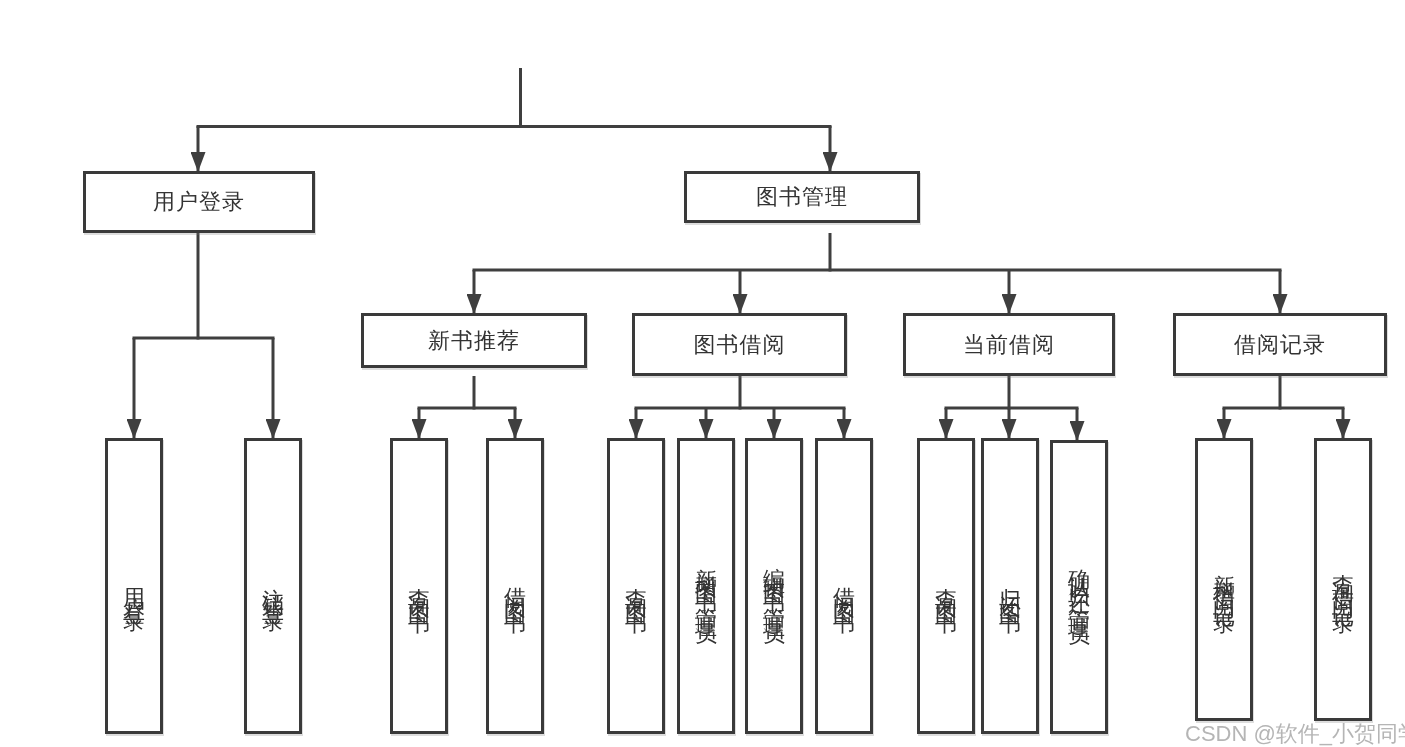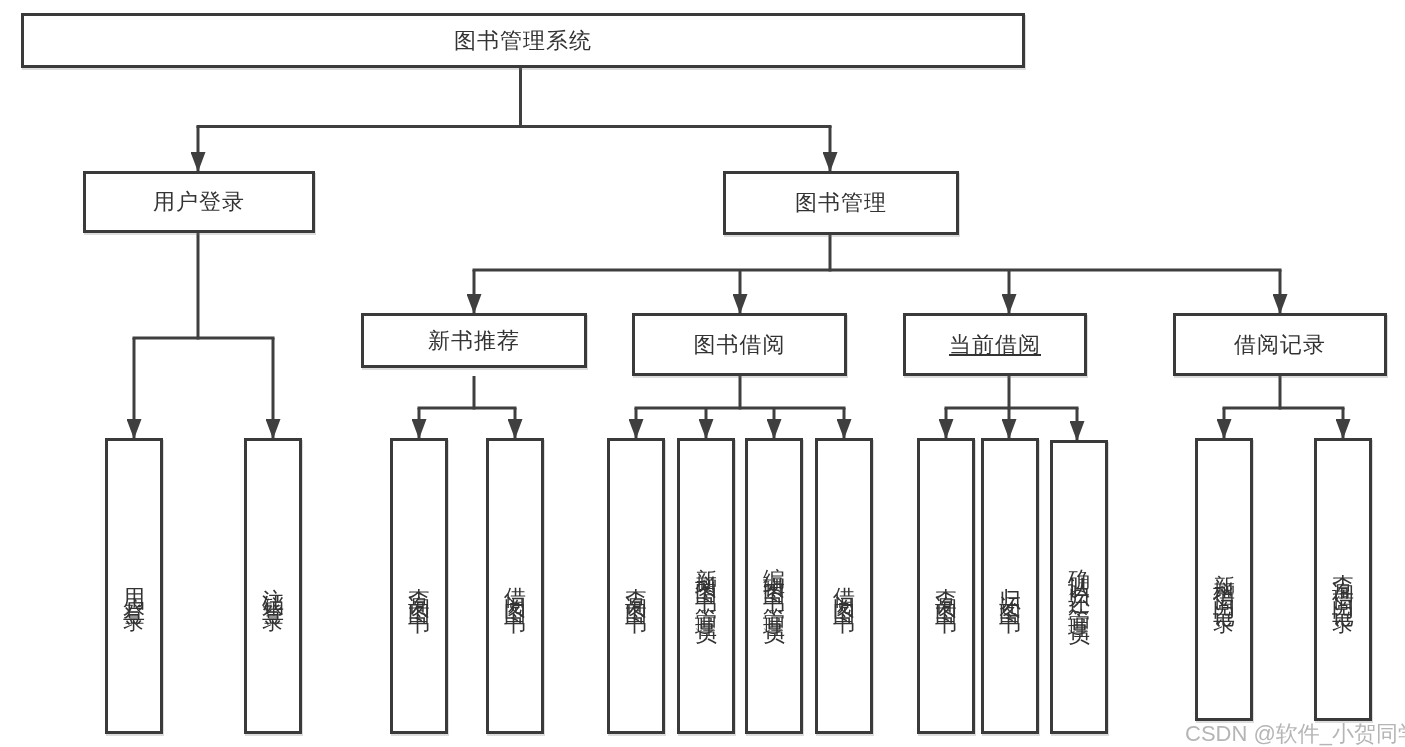--- a/index.html
+++ b/index.html
@@ -105,38 +105,35 @@
       <path d="M1009 408 V438" marker-end="url(#arrowhead)"></path>
       <path d="M1077 408 V440" marker-end="url(#arrowhead)"></path>
 
       <path d="M1280 376 V409.5"></path>
       <path d="M1222.5 408 H1344.5"></path>
       <path d="M1224 408 V438" marker-end="url(#arrowhead)"></path>
       <path d="M1343 408 V438" marker-end="url(#arrowhead)"></path>
     </g>
   </svg>
 
-  <div class="node hbox" style="left:21px; top:13px; width:1004px; height:55px;">
-    <span>图书管理系统</span>
-  </div>
 
   <div class="node hbox" style="left:83px; top:171px; width:232px; height:62px;">
     <span>用户登录</span>
   </div>
-  <div class="node hbox" style="left:723px; top:171px; width:236px; height:64px;">
+  <div class="node hbox" style="left:684px; top:171px; width:236px; height:52px;">
     <span>图书管理</span>
   </div>
 
   <div class="node hbox" style="left:361px; top:313px; width:226px; height:55px;">
     <span>新书推荐</span>
   </div>
   <div class="node hbox" style="left:632px; top:313px; width:215px; height:63px;justify-content:center;">
     <span>图书借阅</span>
   </div>
-  <div class="node hbox" style="left:903px; top:313px; width:184px; height:63px;text-decoration:underline;">
+  <div class="node hbox" style="left:903px; top:313px; width:212px; height:63px;">
     <span>当前借阅</span>
   </div>
   <div class="node hbox" style="left:1173px; top:313px; width:214px; height:63px;">
     <span>借阅记录</span>
   </div>
 
   <div class="node vbox" style="left:105px; top:438px; width:58px; height:296px;">
     <span>用户登录</span>
   </div>
   <div class="node vbox" style="left:244px; top:438px; width:58px; height:296px;">

